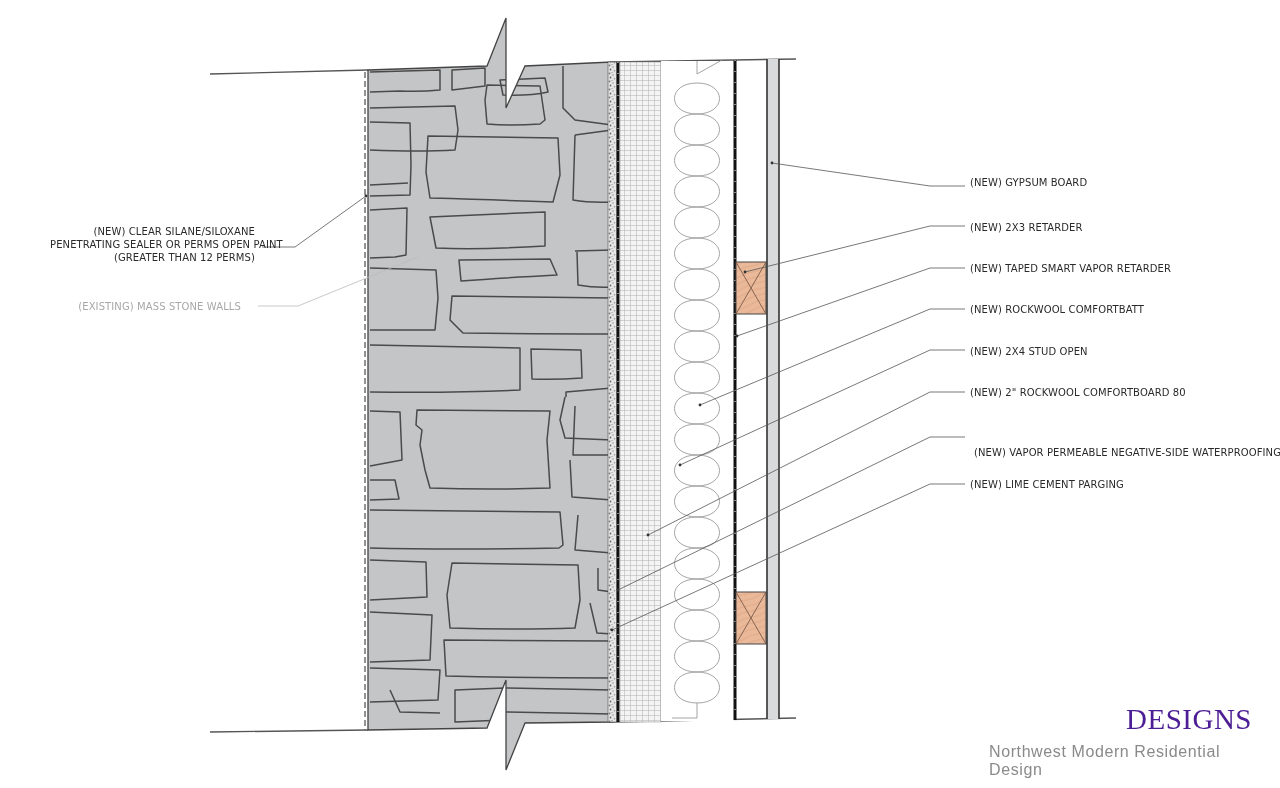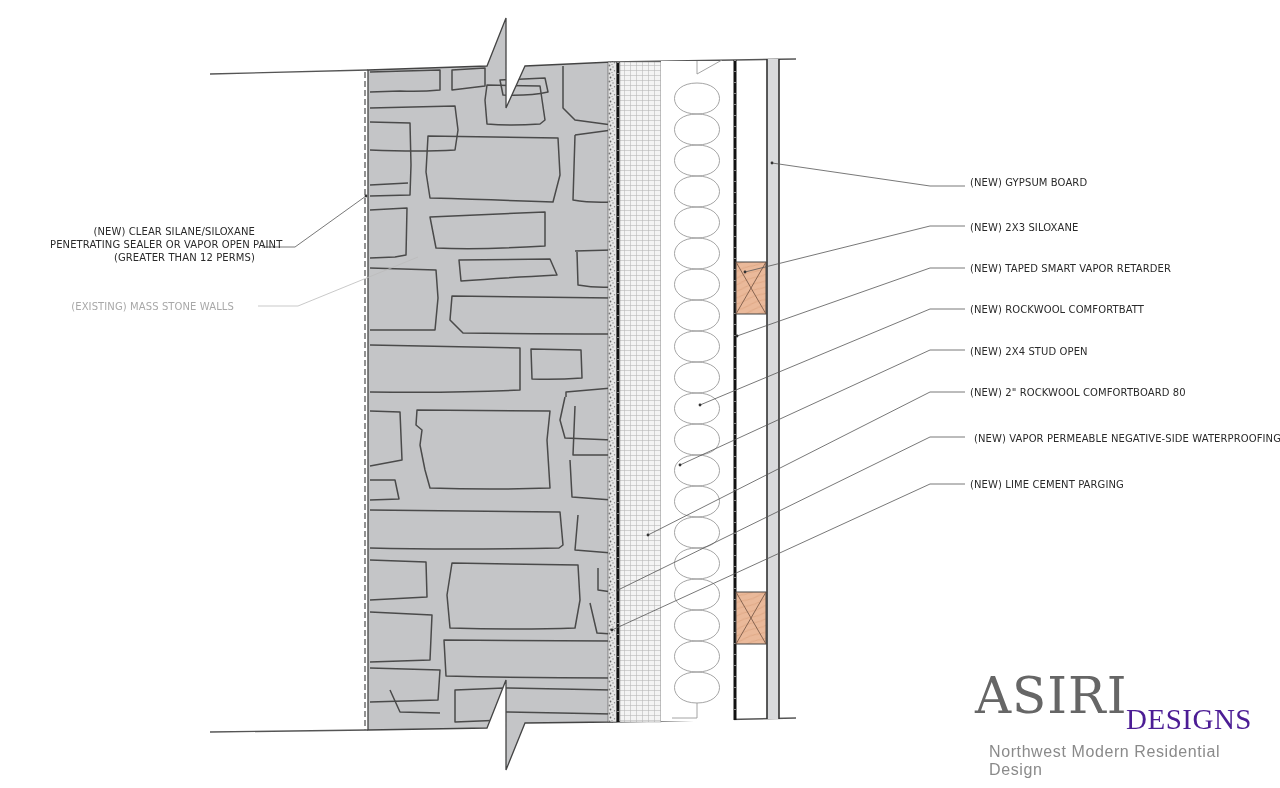--- a/index.html
+++ b/index.html
@@ -158,31 +158,30 @@
       <circle cx="680" cy="465" r="1.4"></circle>
       <circle cx="648" cy="535" r="1.4"></circle>
     <circle cx="618" cy="590" r="1.4"></circle>
       <circle cx="612" cy="630" r="1.4"></circle>
       <circle cx="366" cy="196" r="1.4"></circle>
   </g>
 </svg>
 
 <div class="lbl right" style="left:50px; top:225px; width:205px;">
   <div>(NEW) CLEAR SILANE/SILOXANE</div>
-  <div>PENETRATING SEALER OR VAPOR OPEN PAINT</div>
+  <div>PENETRATING SEALER OR PERMS OPEN PAINT</div>
   <div>(GREATER THAN 12 PERMS)</div>
 </div>
-<div class="lbl gray right" style="left:37px; top:300px; width:197px;">(EXISTING) MASS STONE WALLS</div>
+<div class="lbl gray right" style="left:44px; top:300px; width:197px;">(EXISTING) MASS STONE WALLS</div>
 
 <div class="lbl" style="left:970px; top:176px;">(NEW) GYPSUM BOARD</div>
-<div class="lbl" style="left:970px; top:221px;">(NEW) 2X3 SILOXANE</div>
+<div class="lbl" style="left:970px; top:221px;">(NEW) 2X3 RETARDER</div>
 <div class="lbl" style="left:970px; top:262px;text-align:right;">(NEW) TAPED SMART VAPOR RETARDER</div>
 <div class="lbl" style="left:970px; top:303px;text-align:right;">(NEW) ROCKWOOL COMFORTBATT</div>
 <div class="lbl" style="left:970px; top:345px;">(NEW) 2X4 STUD OPEN</div>
 <div class="lbl" style="left:970px; top:386px;">(NEW) 2" ROCKWOOL COMFORTBOARD 80</div>
-<div class="lbl" style="left:974px; top:432px;">(NEW) VAPOR PERMEABLE NEGATIVE-SIDE WATERPROOFING</div>
+<div class="lbl" style="left:974px; top:446px;">(NEW) VAPOR PERMEABLE NEGATIVE-SIDE WATERPROOFING</div>
 <div class="lbl" style="left:970px; top:478px;">(NEW) LIME CEMENT PARGING</div>
 
 <div class="logo">
-  <div class="logo-main">ASIRI</div>
   <div class="logo-sub">DESIGNS</div>
   <div class="logo-tag">Northwest  Modern  Residential  Design</div>
 </div>
 
 </body></html>

